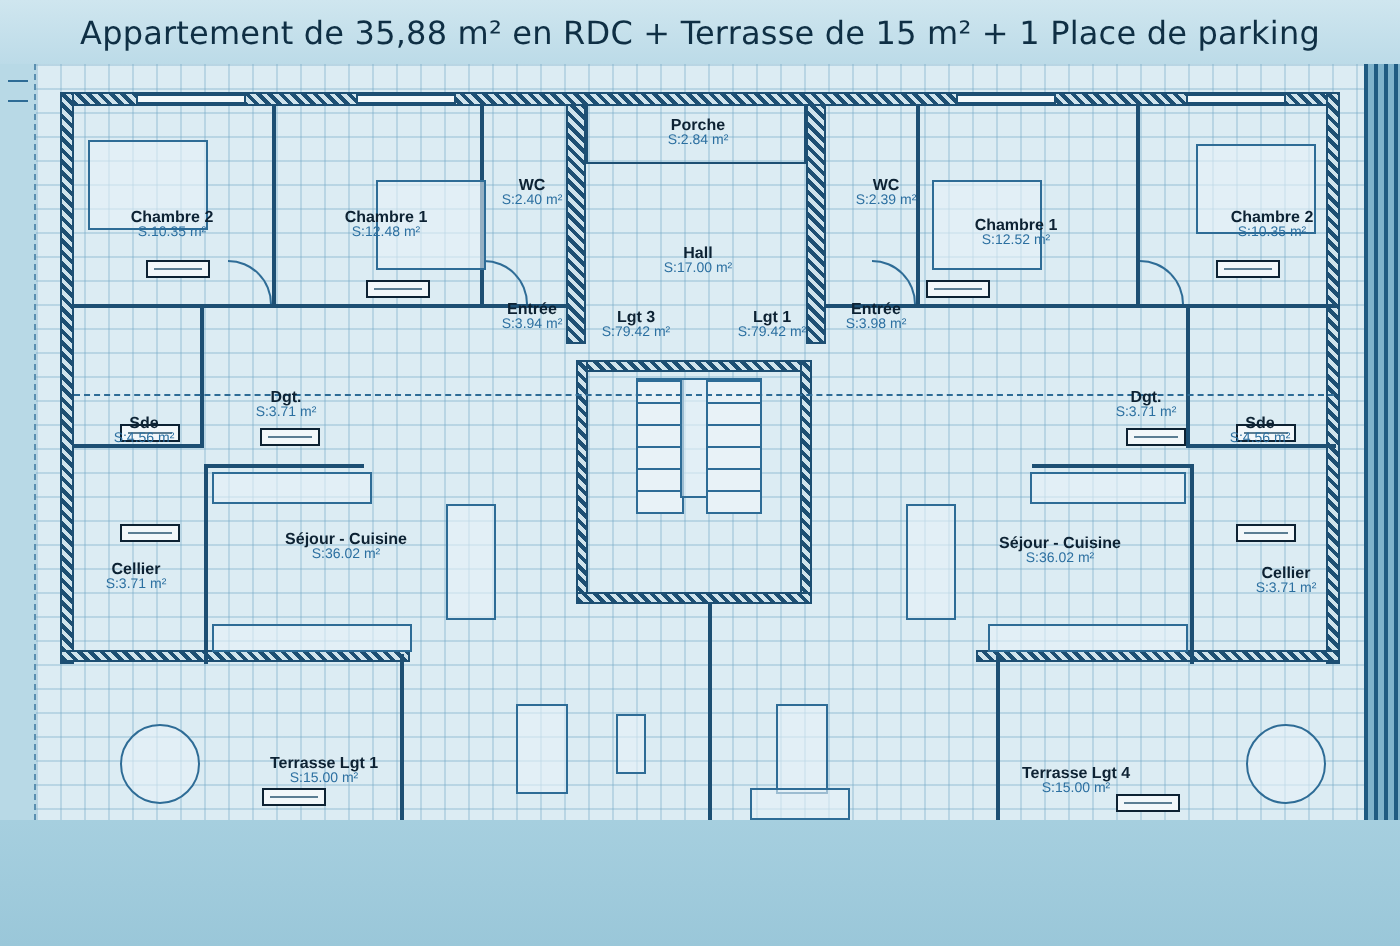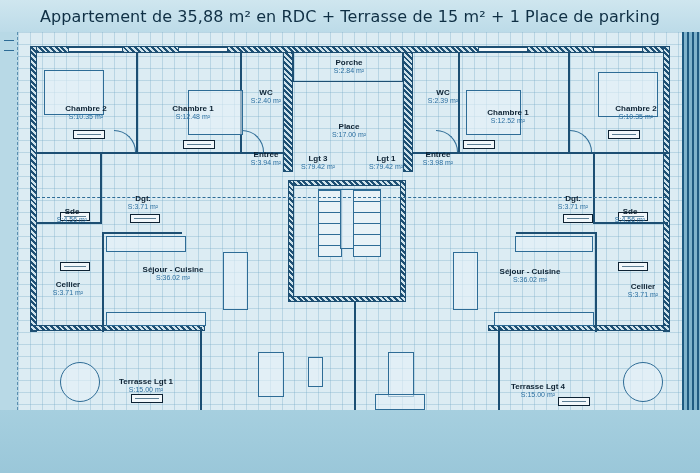--- a/index.html
+++ b/index.html
@@ -193,21 +193,21 @@
   <div class="tag" style="left:600px;top:180px;width:30px"></div>
   <div class="tag" style="left:600px;top:230px;width:30px"></div>
   <div class="tag" style="left:113px;top:362px;width:32px;top:362px;left:113px"></div>
   <div class="tag" style="left:540px;top:365px;width:32px"></div>
 
   <div class="label" style="left:331px;top:26px">
     <span class="name">Porche</span>
     <span class="area">S:2.84 m²</span>
   </div>
   <div class="label" style="left:331px;top:90px">
-    <span class="name">Place</span>
+    <span class="name">Hall</span>
     <span class="area">S:17.00 m²</span>
   </div>
 
   <div class="label" style="left:300px;top:122px">
     <span class="name">Lgt 3</span>
     <span class="area">S:79.42 m²</span>
   </div>
   <div class="label" style="left:68px;top:72px">
     <span class="name">Chambre 2</span>
     <span class="area">S:10.35 m²</span>
@@ -233,21 +233,21 @@
     <span class="area">S:3.71 m²</span>
   </div>
   <div class="label" style="left:155px;top:233px">
     <span class="name">Séjour - Cuisine</span>
     <span class="area">S:36.02 m²</span>
   </div>
   <div class="label" style="left:50px;top:248px">
     <span class="name">Cellier</span>
     <span class="area">S:3.71 m²</span>
   </div>
-  <div class="label" style="left:128px;top:345px">
+  <div class="label" style="left:144px;top:345px">
     <span class="name">Terrasse Lgt 1</span>
     <span class="area">S:15.00 m²</span>
   </div>
 
   <div class="label" style="left:368px;top:122px">
     <span class="name">Lgt 1</span>
     <span class="area">S:79.42 m²</span>
   </div>
   <div class="label" style="left:490px;top:76px">
     <span class="name">Chambre 1</span>

